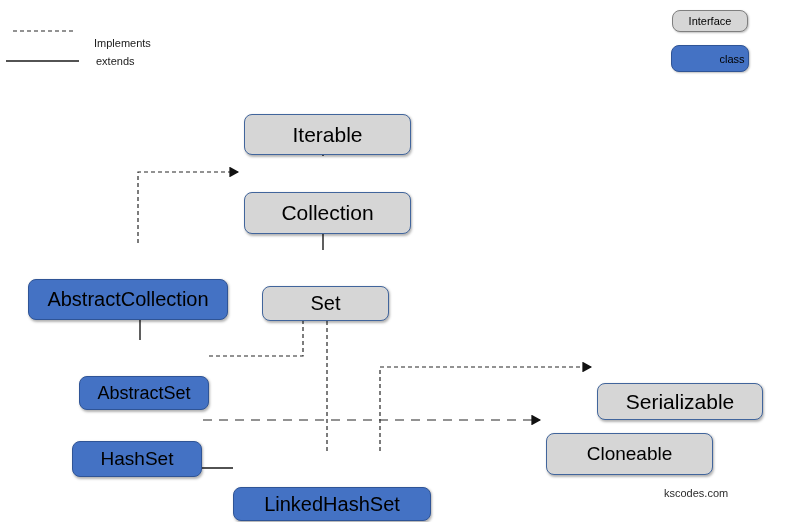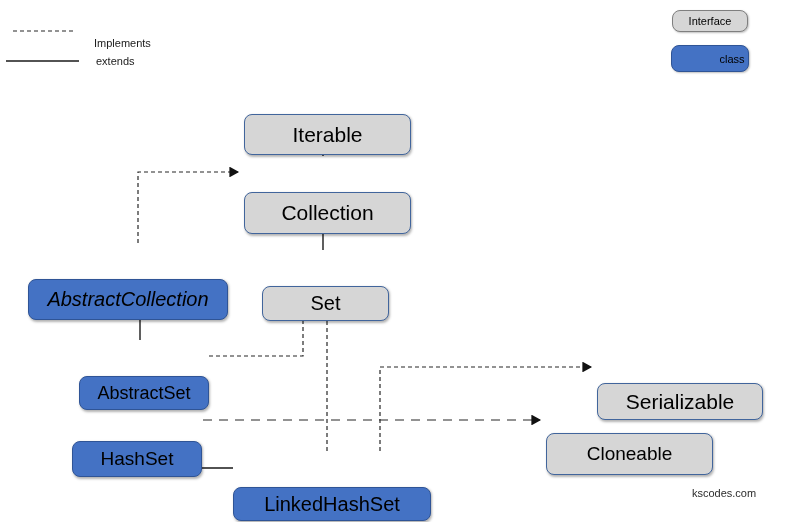--- a/index.html
+++ b/index.html
@@ -51,21 +51,21 @@
     box-shadow: 1px 1px 2px rgba(0,0,0,0.25);
   }
   .legend-chip.kind-interface { background: #d6d6d6; border: 1.4px solid #7f7f7f; }
   .legend-chip.kind-class     { background: #4472c4; border: 1.4px solid #2f5496; padding-left: 44px; }
   .watermark {
     position: absolute;
     left: 664px; top: 487px;
     width: 120px;
     font-size: 11px;
     color: #2b2b2b;
-    text-align: center;
+    text-align: left;
   }
 </style>
 </head>
 <body>
 
 <div class="stage">
 
   <svg class="connectors" viewBox="0 0 794 522">
     <defs>
       <marker id="arrow" viewBox="0 0 10 10" refX="8" refY="5" markerWidth="9" markerHeight="9" orient="auto-start-reverse">
@@ -108,21 +108,21 @@
   <div class="node kind-interface" style="left:262px; top:250px; width:127px; height:35px; font-size:20px;">
     <span>Set</span>
   </div>
   <div class="node kind-interface" style="left:597px; top:347px; width:166px; height:37px; font-size:21px;">
     <span>Serializable</span>
   </div>
   <div class="node kind-interface" style="left:546px; top:397px; width:167px; height:42px; font-size:19px;">
     <span>Cloneable</span>
   </div>
 
-  <div class="node kind-class" style="left:28px; top:243px; width:200px; height:41px; font-size:20px;font-style:italic;">
+  <div class="node kind-class" style="left:28px; top:243px; width:200px; height:41px; font-size:20px;">
     <span>AbstractCollection</span>
   </div>
   <div class="node kind-class" style="left:72px; top:405px; width:130px; height:36px; font-size:19px;">
     <span>HashSet</span>
   </div>
   <div class="node kind-class" style="left:79px; top:340px; width:130px; height:34px; font-size:18px;">
     <span>AbstractSet</span>
   </div>
   <div class="node kind-class" style="left:233px; top:451px; width:198px; height:34px; font-size:20px;">
     <span>LinkedHashSet</span>

